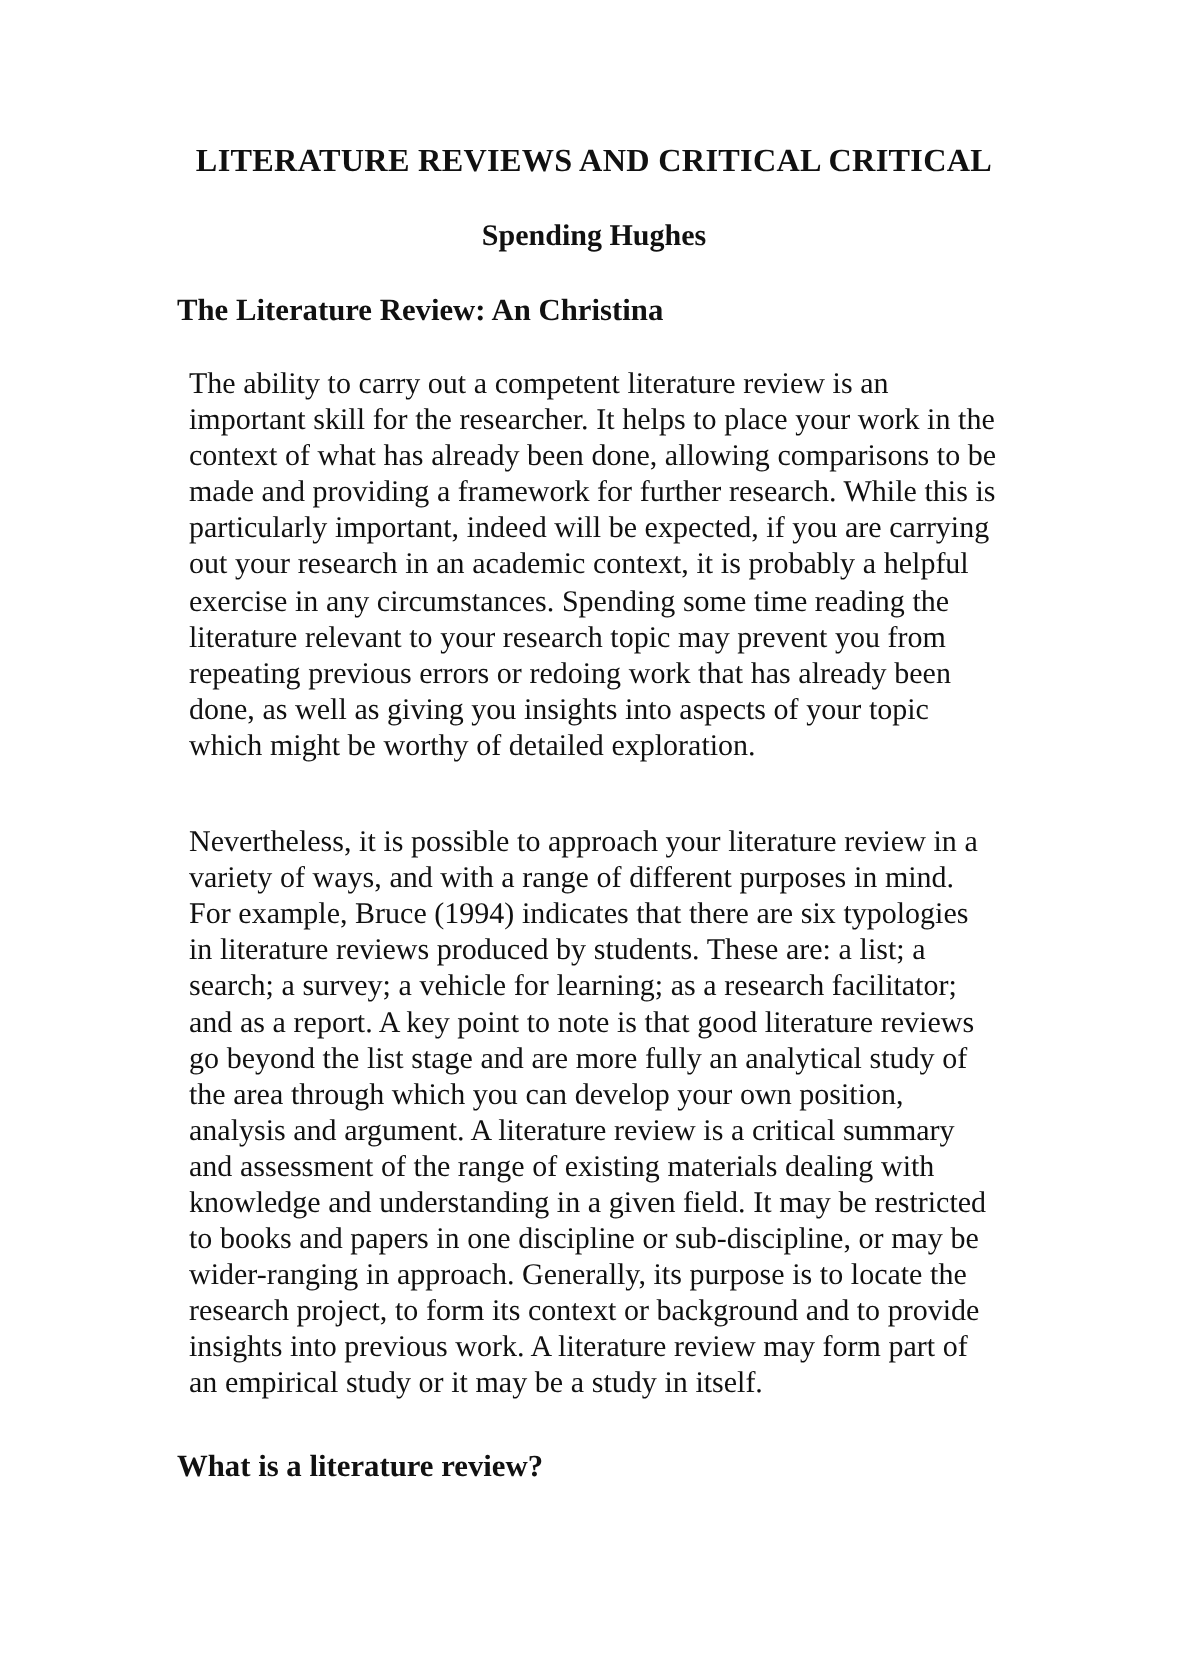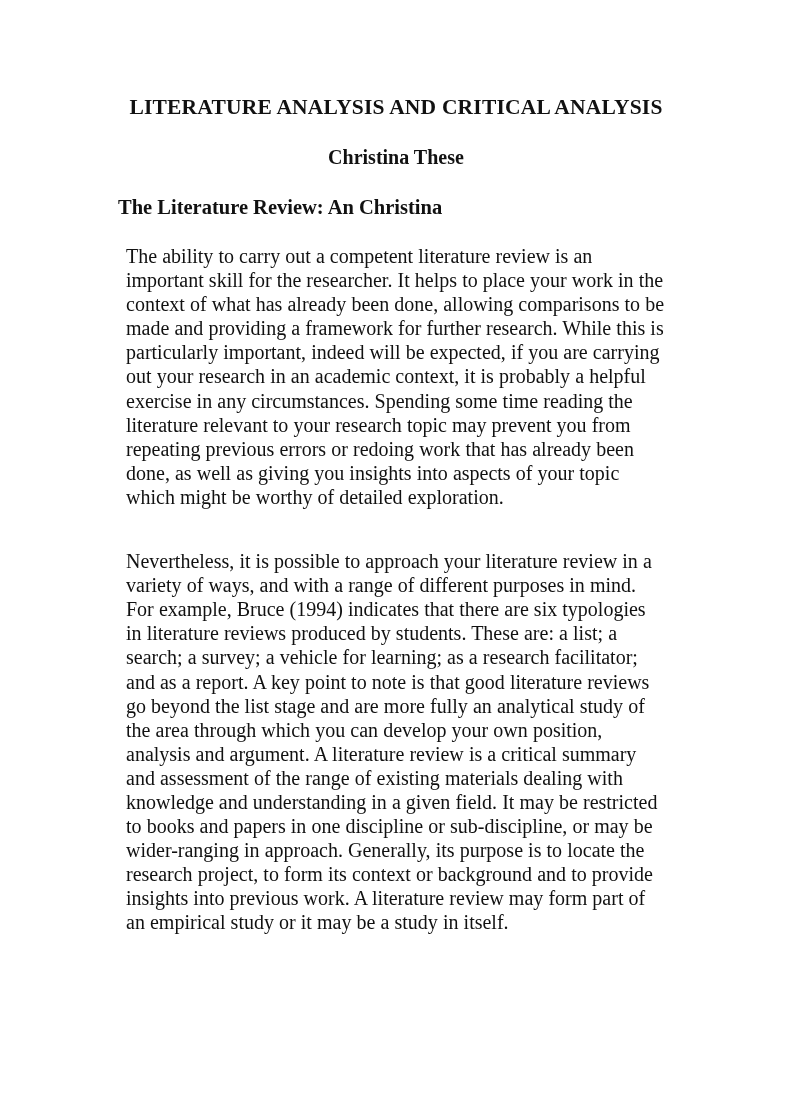--- a/index.html
+++ b/index.html
@@ -74,31 +74,32 @@
   .gap-after-heading { height: 16px; }
   .gap-par           { height: 24px; }
   .gap-before-heading{ height: 22px; }
 </style>
 </head>
 <body>
 
 <div class="page">
   <div class="content">
 
-    <h1 class="doc-title">LITERATURE ANALYSIS AND CRITICAL ANALYSIS</h1>
+    <h1 class="doc-title">LITERATURE REVIEWS AND CRITICAL CRITICAL</h1>
 
-    <p class="doc-author">Christina These</p>
+    <p class="doc-author">Spending Hughes</p>
 
     <h2 class="section-heading first">The Literature Review: An Christina</h2>
 
     <div class="gap-after-heading"></div>
 
     <p class="body-par">The ability to carry out a competent literature review is an important skill for the researcher. It helps to place your work in the context of what has already been done, allowing comparisons to be made and providing a framework for further research. While this is particularly important, indeed will be expected, if you are carrying out your research in an academic context, it is probably a helpful exercise in any circumstances. Spending some time reading the literature relevant to your research topic may prevent you from repeating previous errors or redoing work that has already been done, as well as giving you insights into aspects of your topic which might be worthy of detailed exploration.</p>
 
     <div class="gap-par"></div>
 
     <p class="body-par">Nevertheless, it is possible to approach your literature review in a variety of ways, and with a range of different purposes in mind. For example, Bruce (1994) indicates that there are six typologies in literature reviews produced by students. These are: a list; a search; a survey; a vehicle for learning; as a research facilitator; and as a report. A key point to note is that good literature reviews go beyond the list stage and are more fully an analytical study of the area through which you can develop your own position, analysis and argument. A literature review is a critical summary and assessment of the range of existing materials dealing with knowledge and understanding in a given field. It may be restricted to books and papers in one discipline or sub-discipline, or may be wider-ranging in approach. Generally, its purpose is to locate the research project, to form its context or background and to provide insights into previous work. A literature review may form part of an empirical study or it may be a study in itself.</p>
 
     <div class="gap-before-heading"></div>
 
+    <h2 class="section-heading">What is a literature review?</h2>
 
   </div>
 </div>
 
 </body></html>

